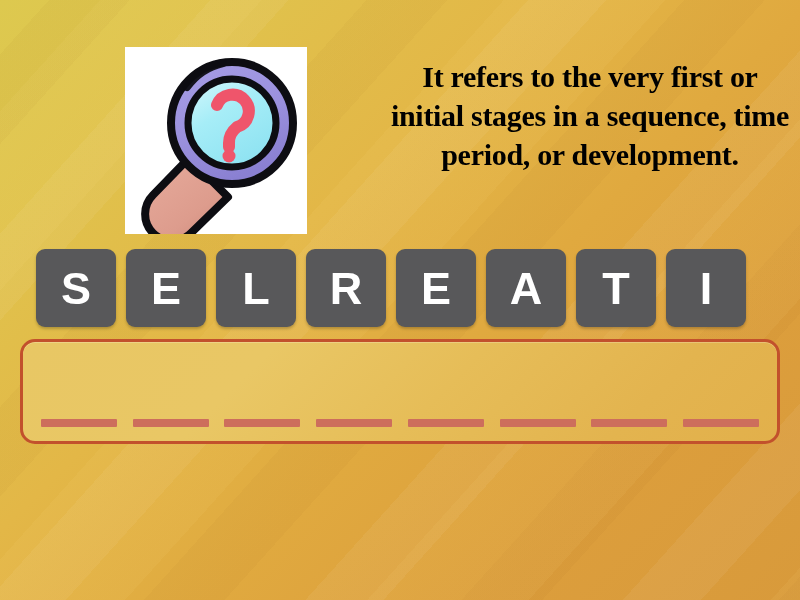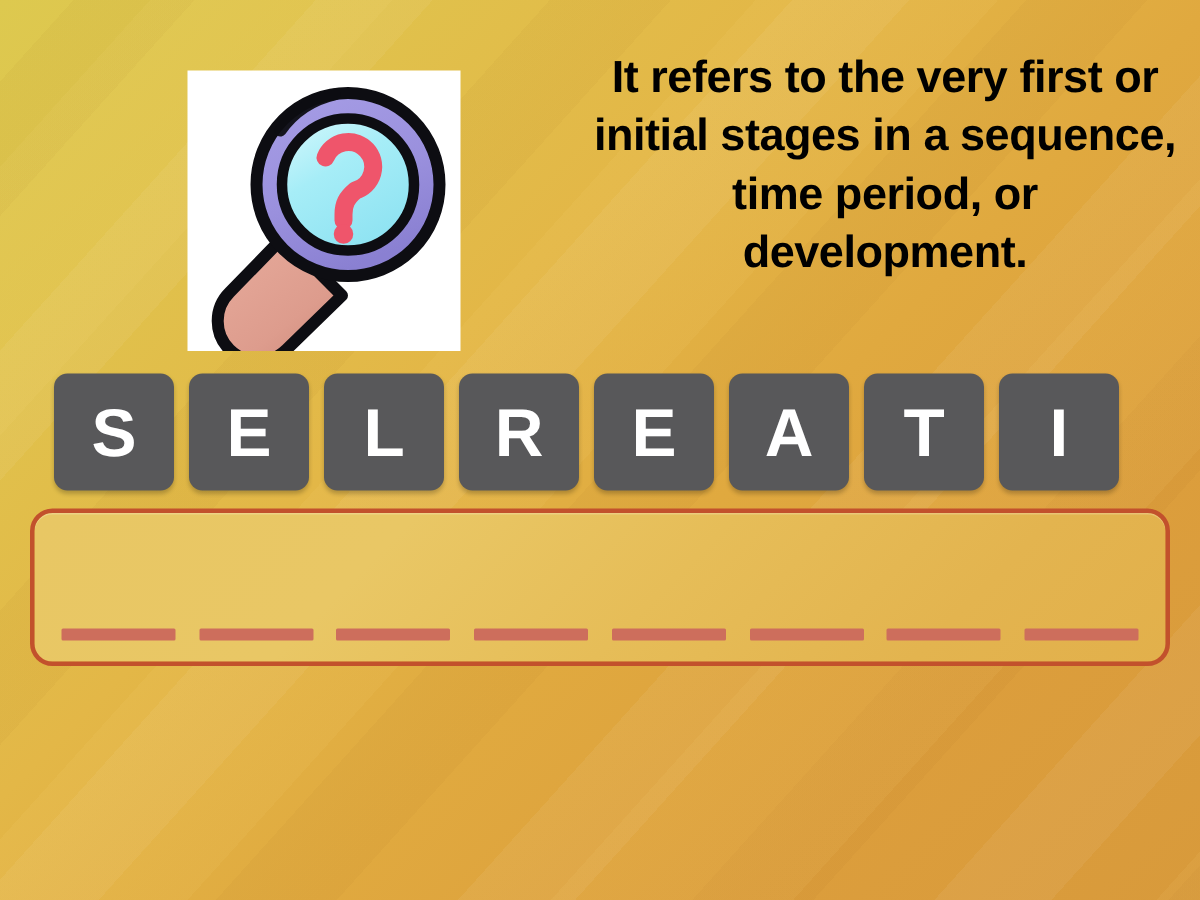--- a/index.html
+++ b/index.html
@@ -71,25 +71,25 @@
     width: 182px;
     height: 187px;
     background: #ffffff;
     overflow: hidden;
   }
   .image-card svg { display: block; }
 
   .question-text {
     position: absolute;
     left: 390px;
-    top: 32px;
+    top: 57px;
     width: 400px;
     text-align: center;
     color: #000000;
-    font-family: Liberation Sans, sans-serif;
+    font-family: Liberation Serif, serif;
     font-weight: bold;
     font-size: 30px;
     line-height: 39px;
     letter-spacing: -0.3px;
   }
 
   
   .tiles {
     position: absolute;
     left: 36px;

